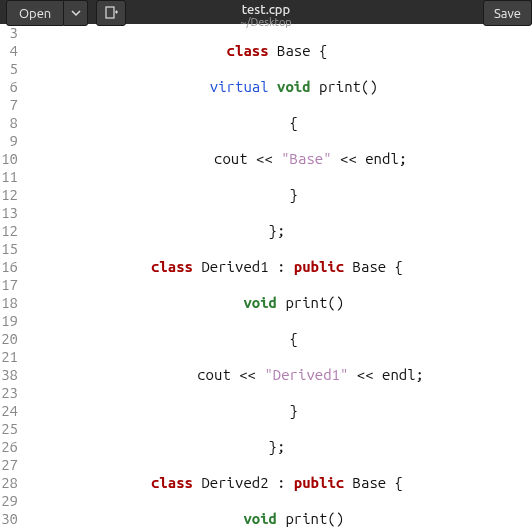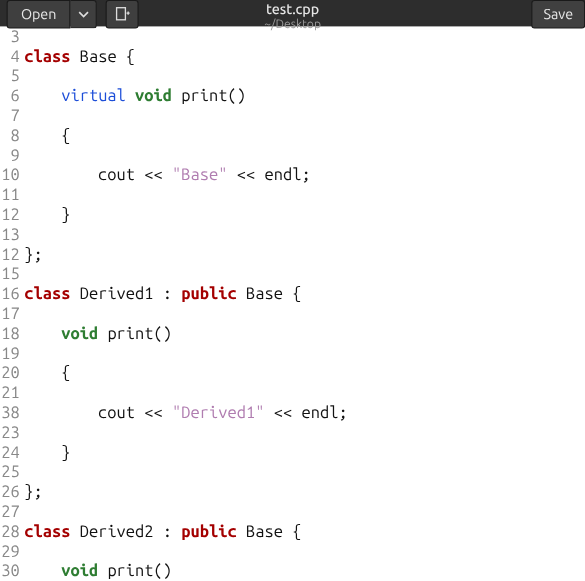--- a/index.html
+++ b/index.html
@@ -95,21 +95,21 @@
     padding-right: 4px;
     user-select: none;
     flex-shrink: 0;
   }
   .gutter div { height: 18px; }
   .code {
     white-space: pre;
     flex: 1;
     color: #111;
   }
-  .code .line { height: 18px; display: block; }
+  .code .line { height: 18px; display: block; text-align: center; }
   .kw { color: #a40000; font-weight: bold; }   
   .kw2 { color: #1d4ed8; font-weight: normal; }  
   .type { color: #2e7d32; font-weight: bold; } 
   .str { color: #b07db0; }
 </style>
 </head>
 <body>
 
 <div class="titlebar">
   <div class="open-btn">Open</div>

